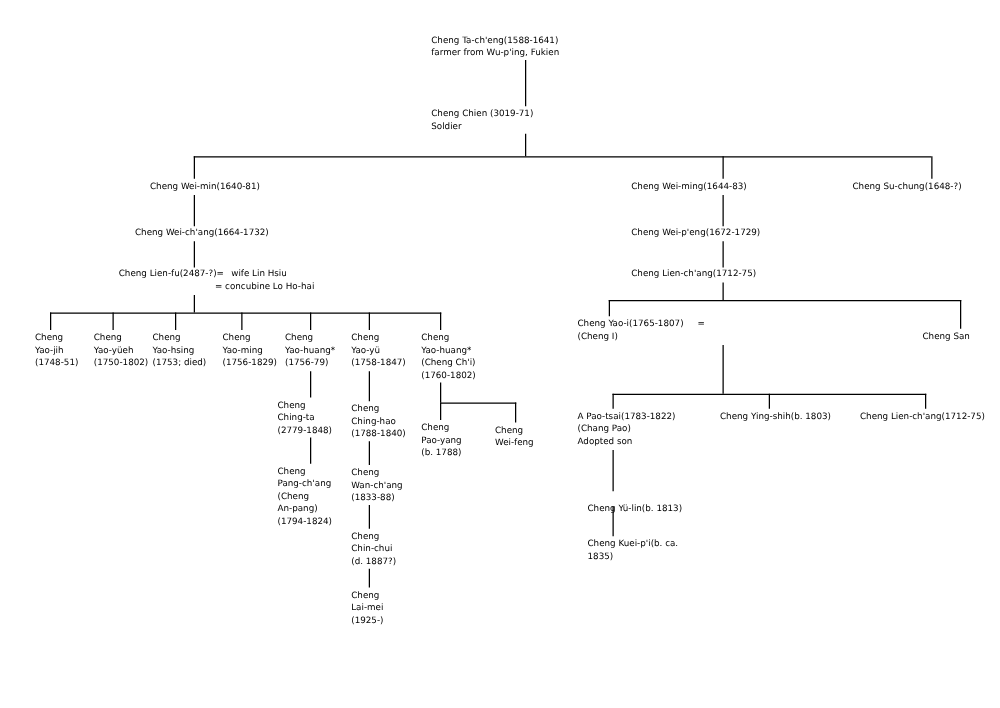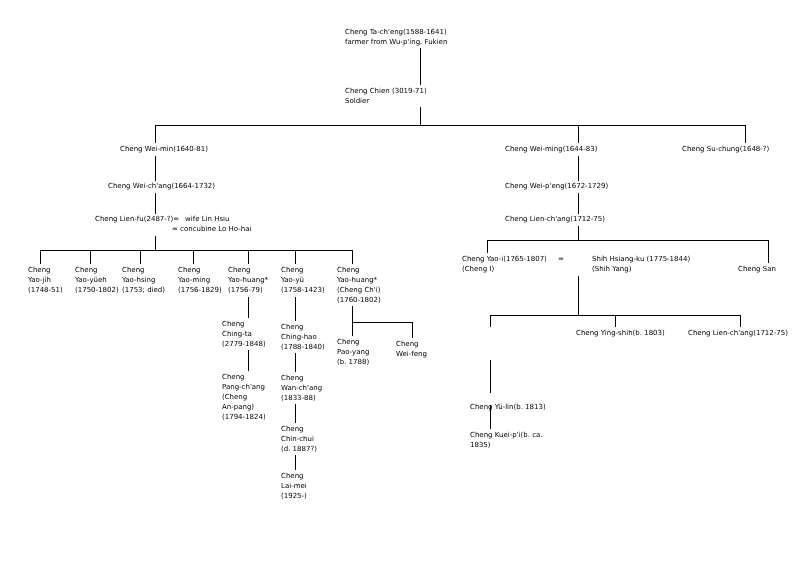--- a/index.html
+++ b/index.html
@@ -128,21 +128,21 @@
     <div>(1756-1829)</div>
   </div>
   <div class="node" style="left:228px;top:265px">
     <div>Cheng</div>
     <div>Yao-huang*</div>
     <div>(1756-79)</div>
   </div>
   <div class="node" style="left:281px;top:265px">
     <div>Cheng</div>
     <div>Yao-yü</div>
-    <div>(1758-1423)</div>
+    <div>(1758-1847)</div>
   </div>
   <div class="node" style="left:337px;top:265px">
     <div>Cheng</div>
     <div>Yao-huang*</div>
     <div>(Cheng Ch'i)</div>
     <div>(1760-1802)</div>
   </div>
 
   <div class="node" style="left:222px;top:319px">
     <div>Cheng</div>
@@ -195,28 +195,29 @@
     <div>Cheng Lien-ch'ang(1712-75)</div>
   </div>
 
   <div class="node" style="left:462px;top:254px">
     <div>Cheng Yao-i(1765-1807)</div>
     <div>(Cheng I)</div>
   </div>
   <div class="node" style="left:558px;top:254px">
     <div>=</div>
   </div>
-  <div class="node" style="left:592px;top:254px">
-    <div>Shih Hsiang-ku (1775-1844)</div>
-    <div>(Shih Yang)</div>
-  </div>
   <div class="node" style="left:738px;top:264px">
     <div>Cheng San</div>
   </div>
 
+  <div class="node" style="left:462px;top:328px">
+    <div>A Pao-tsai(1783-1822)</div>
+    <div>(Chang Pao)</div>
+    <div>Adopted son</div>
+  </div>
   <div class="node" style="left:576px;top:328px">
     <div>Cheng Ying-shih(b. 1803)</div>
   </div>
   <div class="node" style="left:688px;top:328px">
     <div>Cheng Lien-ch'ang(1712-75)</div>
   </div>
 
   <div class="node" style="left:470px;top:402px">
     <div>Cheng Yü-lin(b. 1813)</div>
   </div>

